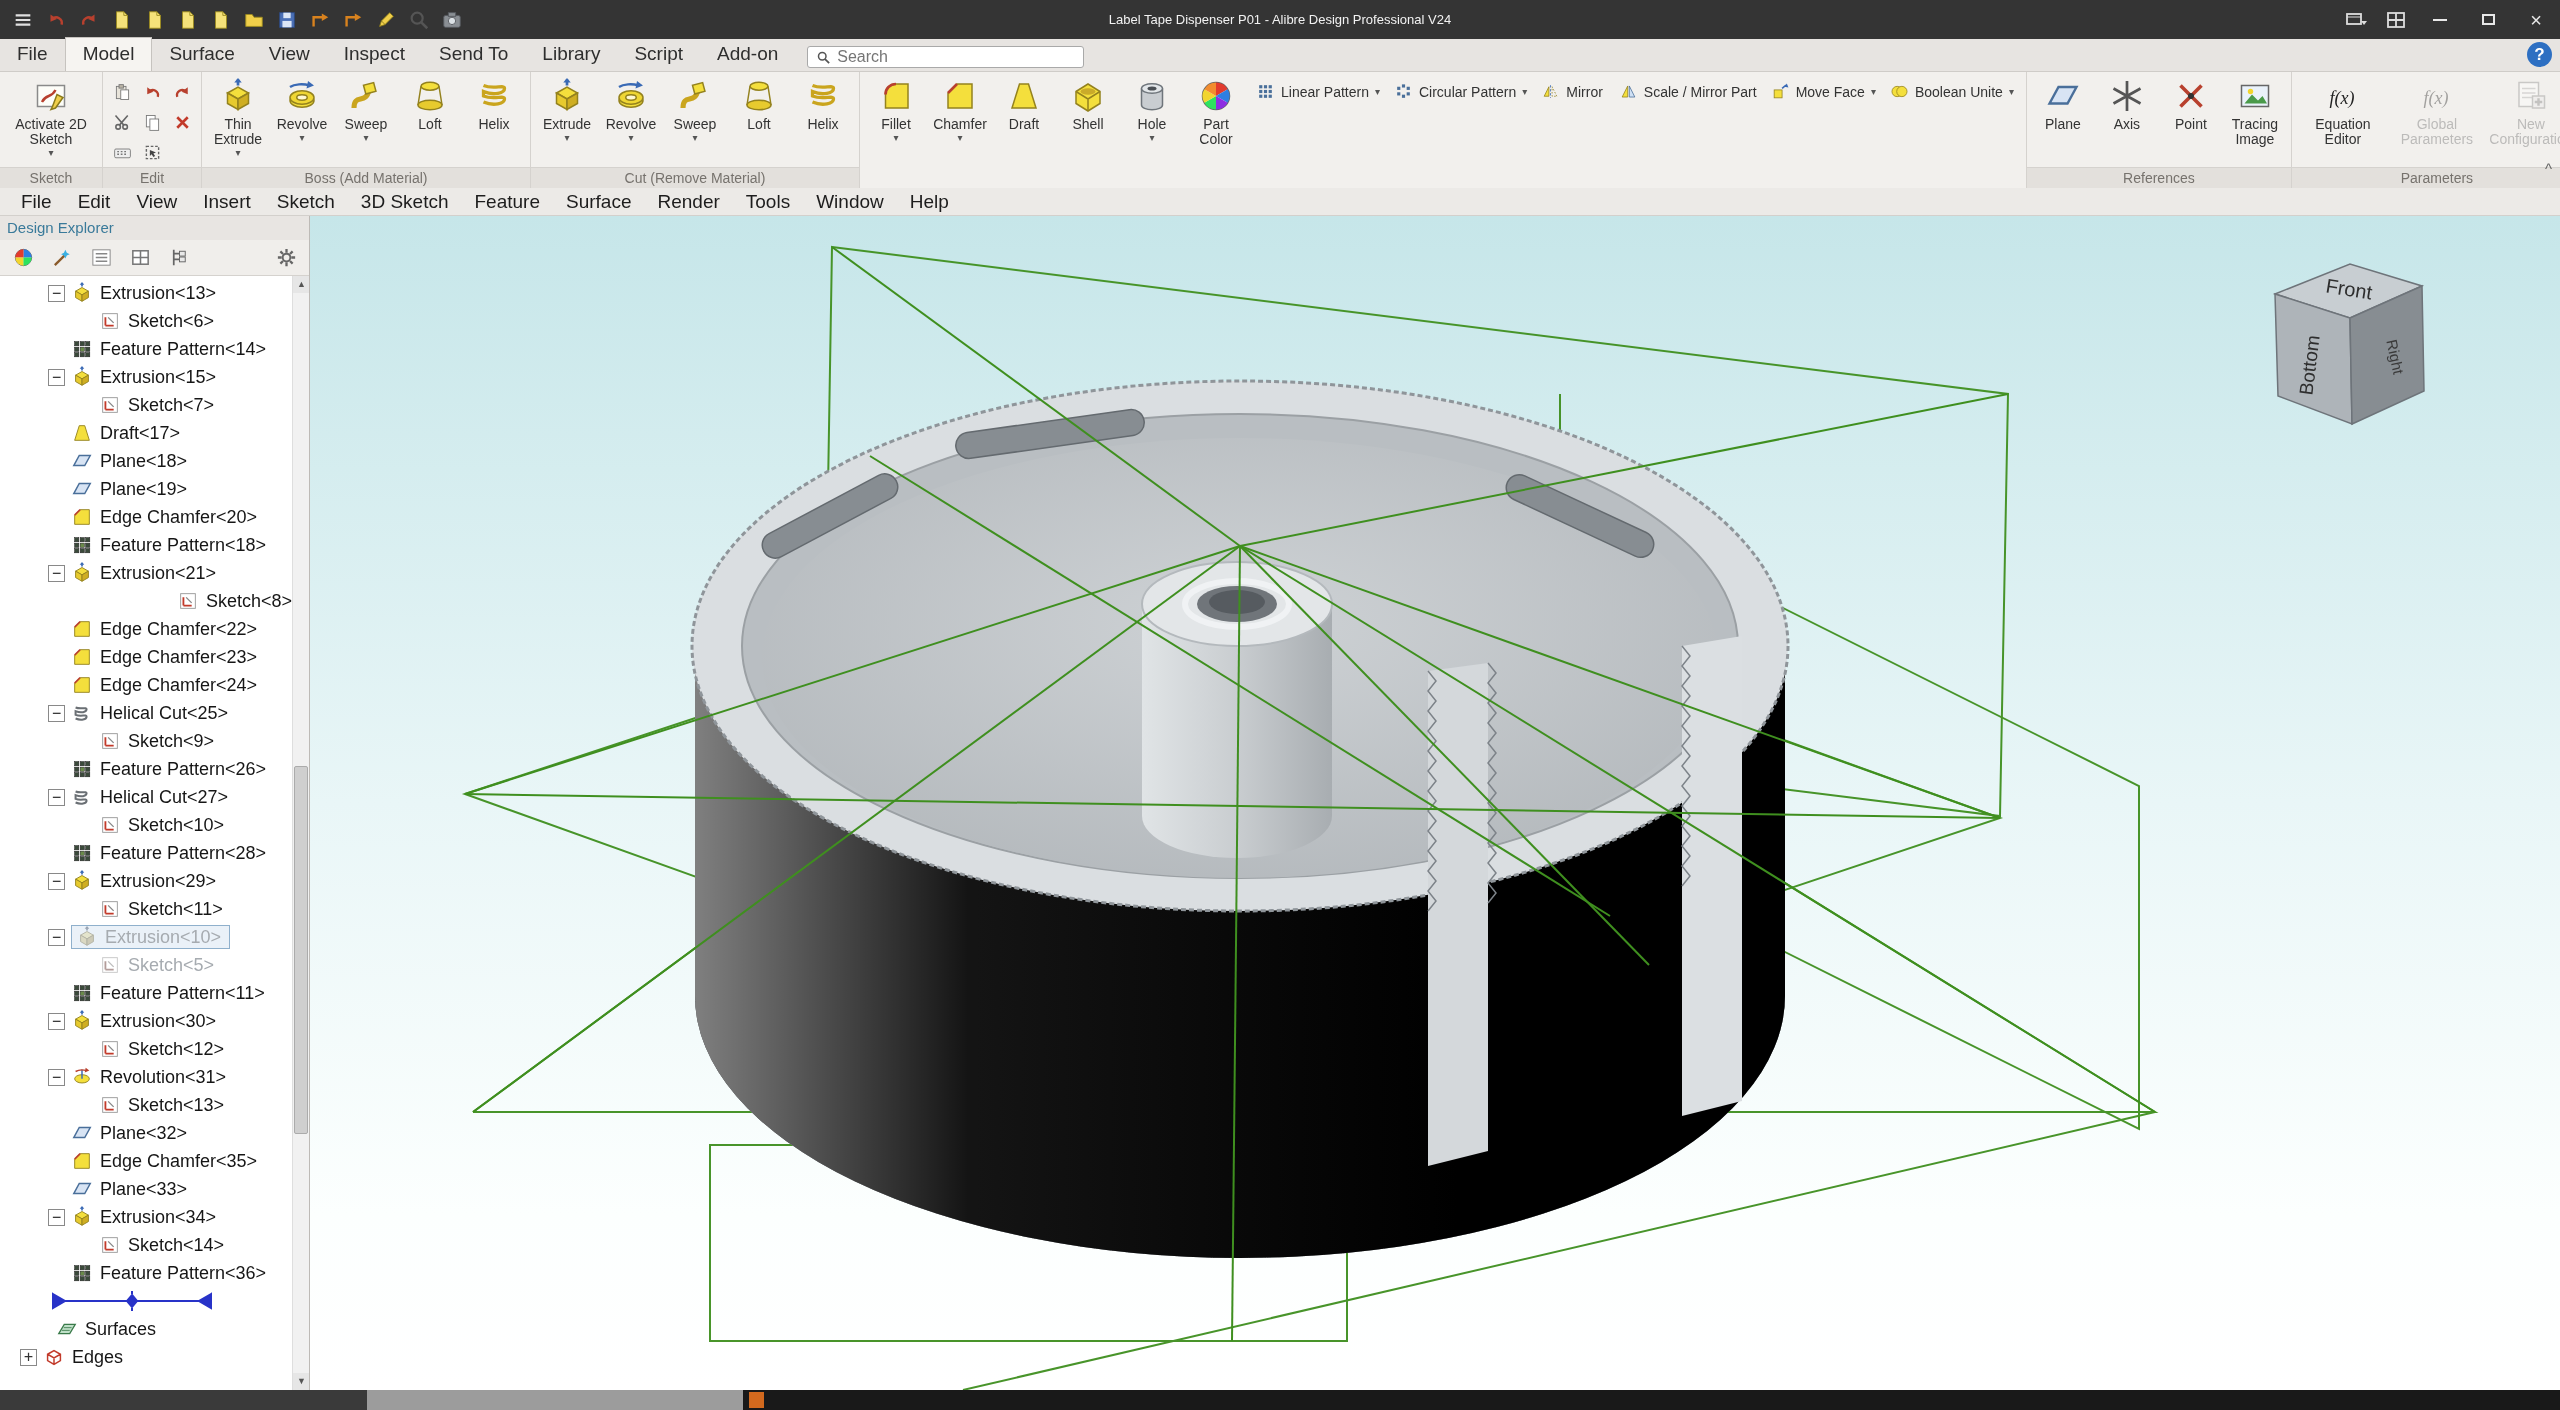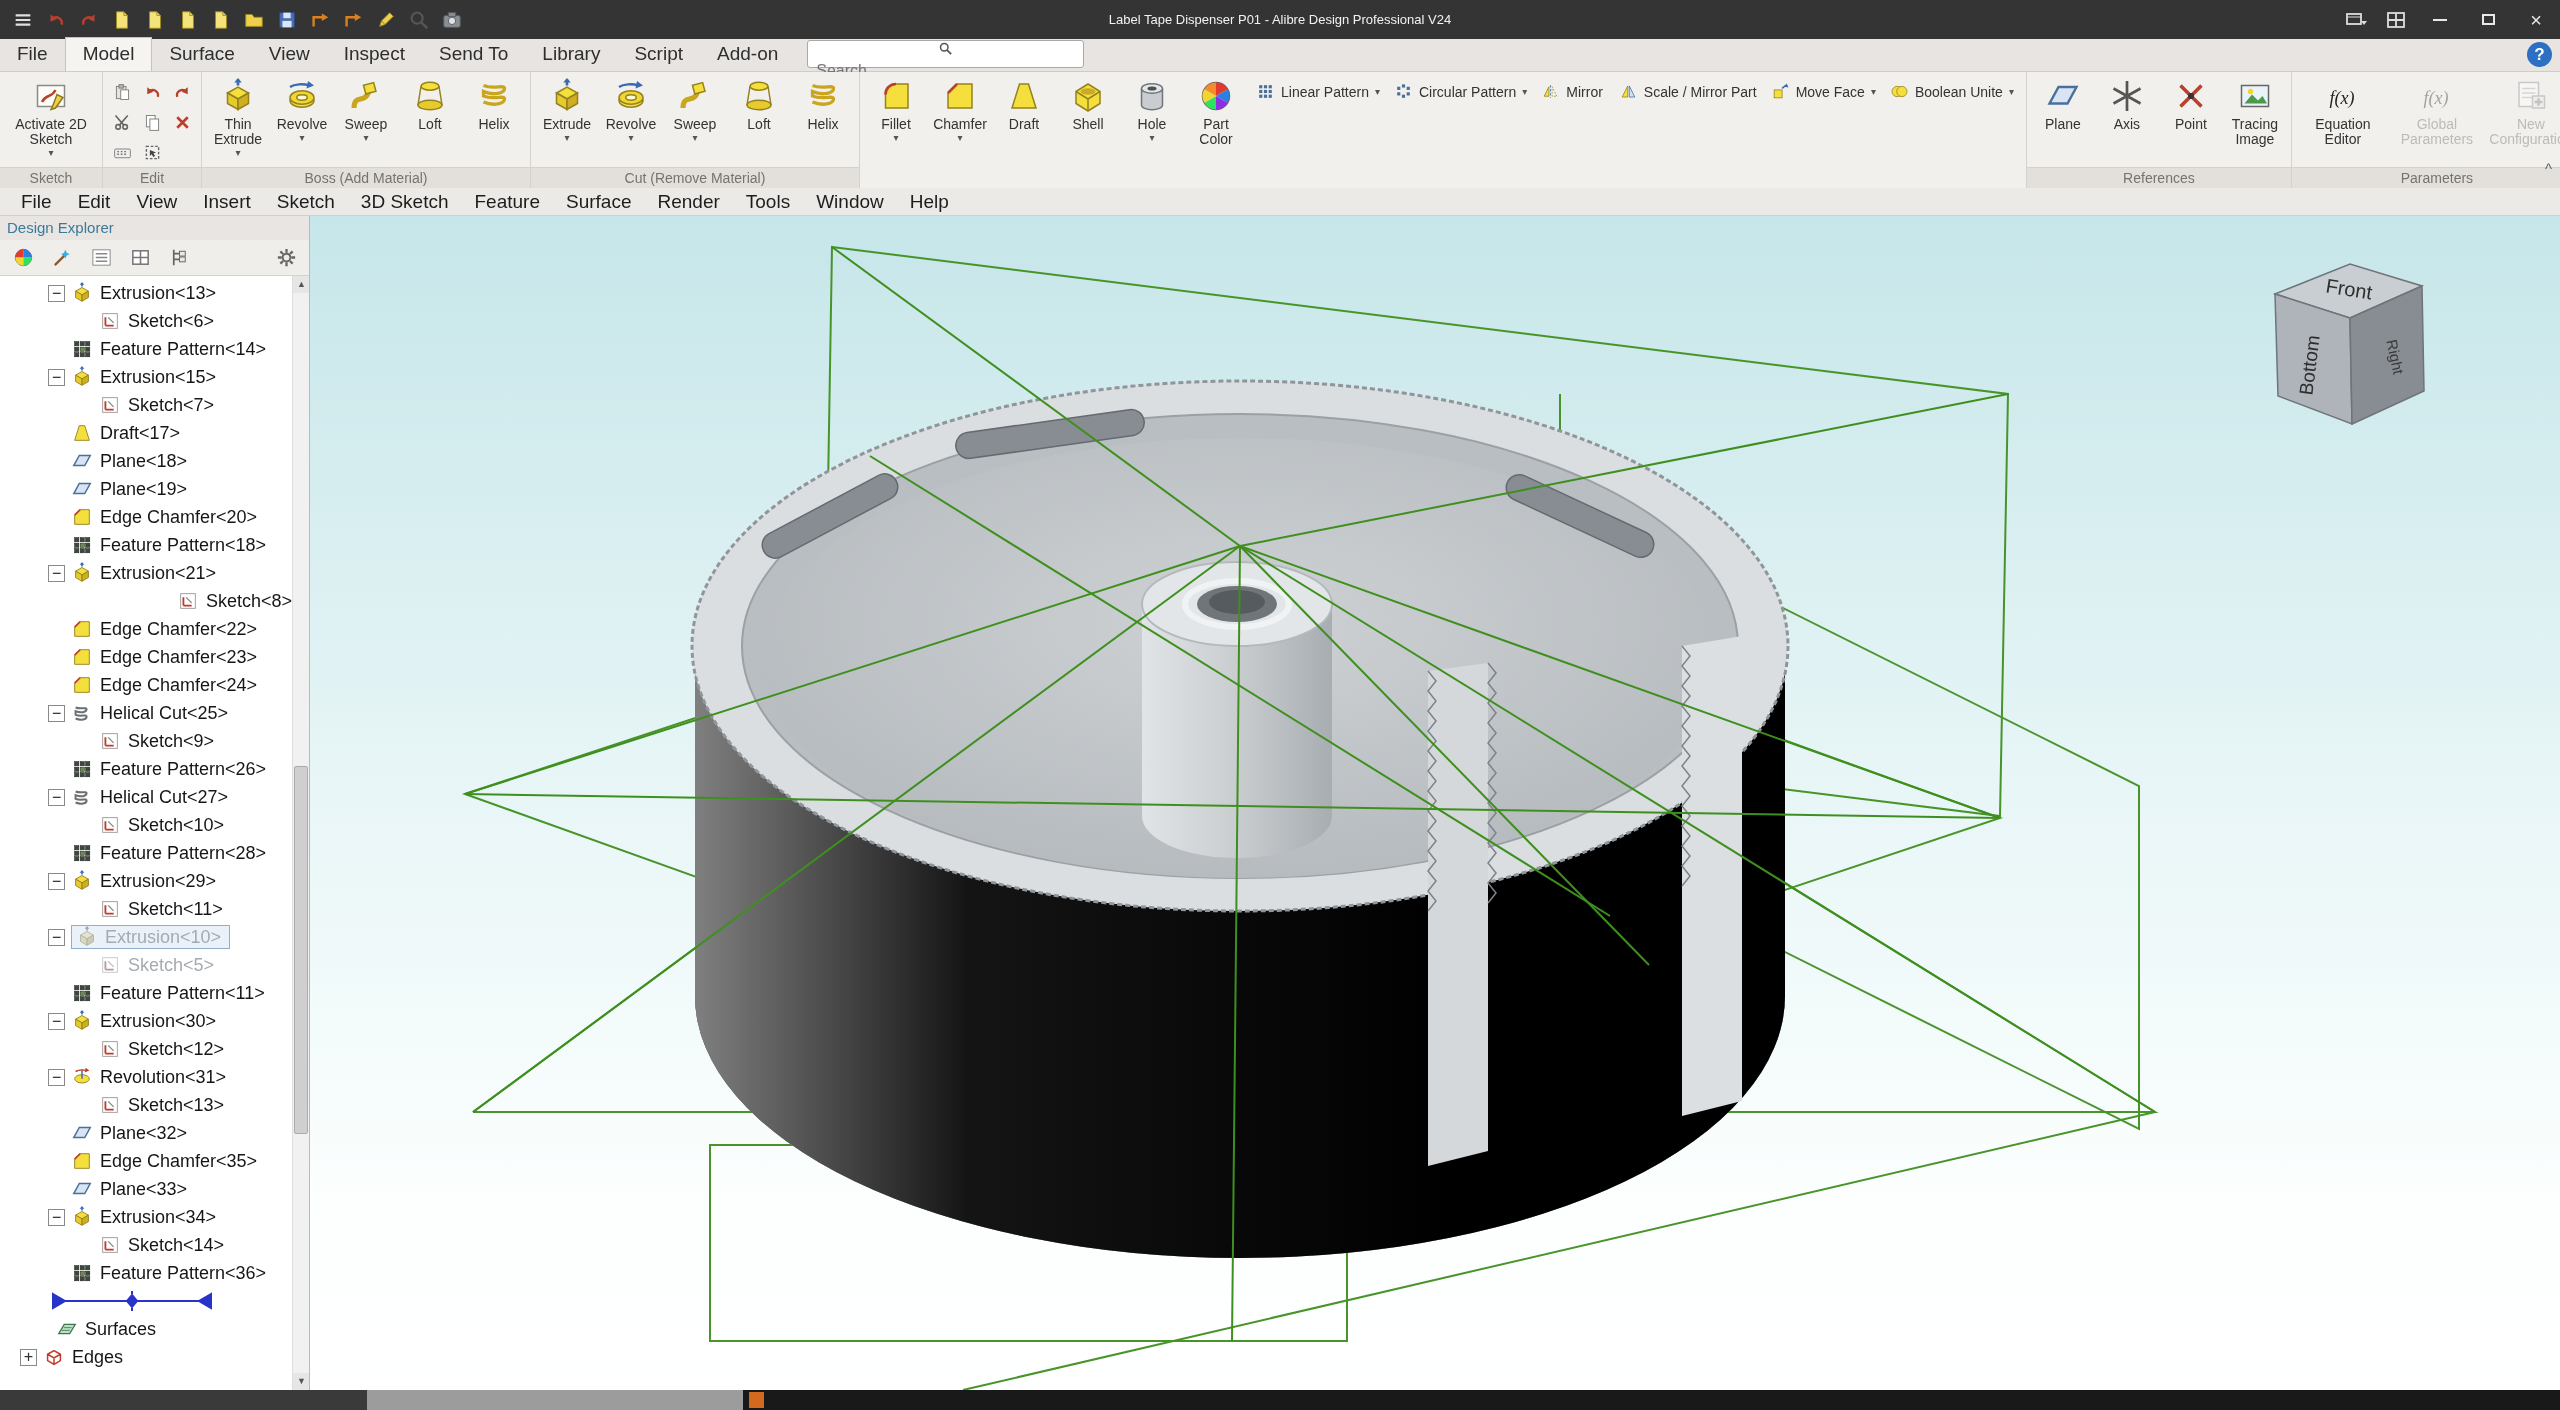--- a/index.html
+++ b/index.html
@@ -19,21 +19,21 @@
   .tb-icon .ic{width:24px;height:24px;}
   .win-btn{width:48px;height:100%;display:flex;align-items:center;justify-content:center;}
   .glyph-min{width:14px;height:2px;background:#e8e8e8;}
   .glyph-max{width:13px;height:11px;border:2px solid #e8e8e8;}
   .glyph-close{color:#e8e8e8;font-size:20px;line-height:1;}
 
   
   .tabrow{position:absolute;top:39px;left:0;width:100%;height:33px;background:#e7e4e1;border-bottom:1px solid #cfccc8;display:flex;align-items:flex-end;}
   .tab{padding:5px 17px 6px;font-size:19px;color:#2e2e2e;}
   .tab.active{background:#f6f4f1;border:1px solid #c6c3bf;border-bottom:none;}
-  .searchbox{margin:0 0 3px 12px;width:277px;height:28px;background:#fff;border:1px solid #a9a9a9;border-radius:3px;display:flex;align-items:center;padding:0 8px;gap:6px;flex-direction:column;}
+  .searchbox{margin:0 0 3px 12px;width:277px;height:22px;background:#fff;border:1px solid #a9a9a9;border-radius:3px;display:flex;align-items:center;padding:0 8px;gap:6px;}
   .searchbox .ic{width:15px;height:15px;flex:none;}
   .searchbox input{border:none;outline:none;font-size:16px;width:100%;color:#444;background:transparent;font-family:inherit;}
   .help-btn{position:absolute;right:8px;bottom:4px;width:25px;height:25px;border-radius:50%;background:#2d6fc2;color:#fff;font-size:17px;font-weight:bold;display:flex;align-items:center;justify-content:center;}
 
   
   .ribbon{position:absolute;top:72px;left:0;width:100%;height:116px;background:#f2f0ed;display:flex;}
   .group{display:flex;flex-direction:column;border-right:1px solid #d5d2ce;}
   .group.filler{flex:1;border-right:none;}
   .group-body{height:95px;display:flex;align-items:flex-start;padding:2px 5px;gap:2px;}
   .group-label{height:21px;background:#e3e0dc;font-size:14px;color:#76726d;text-align:center;line-height:20px;border-top:1px solid #d5d2ce;white-space:nowrap;padding:0 6px;}

